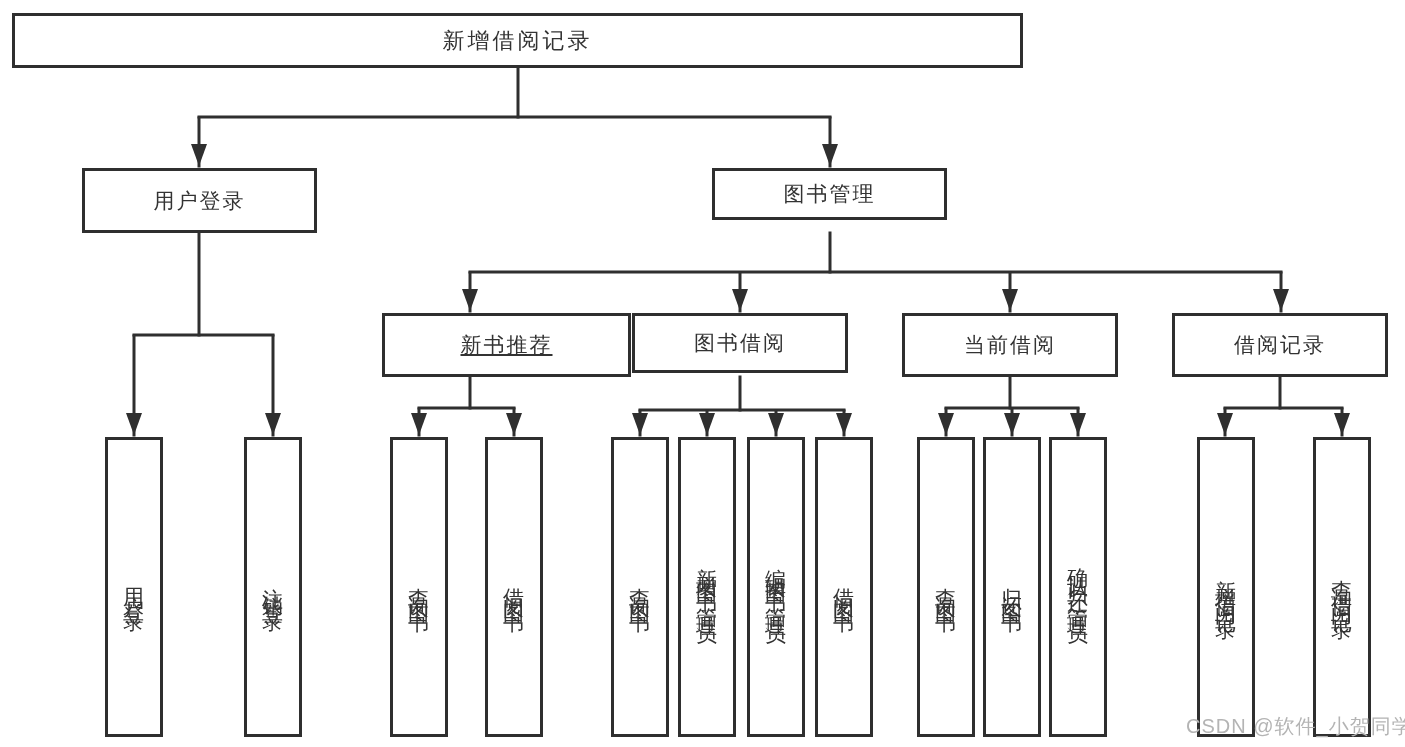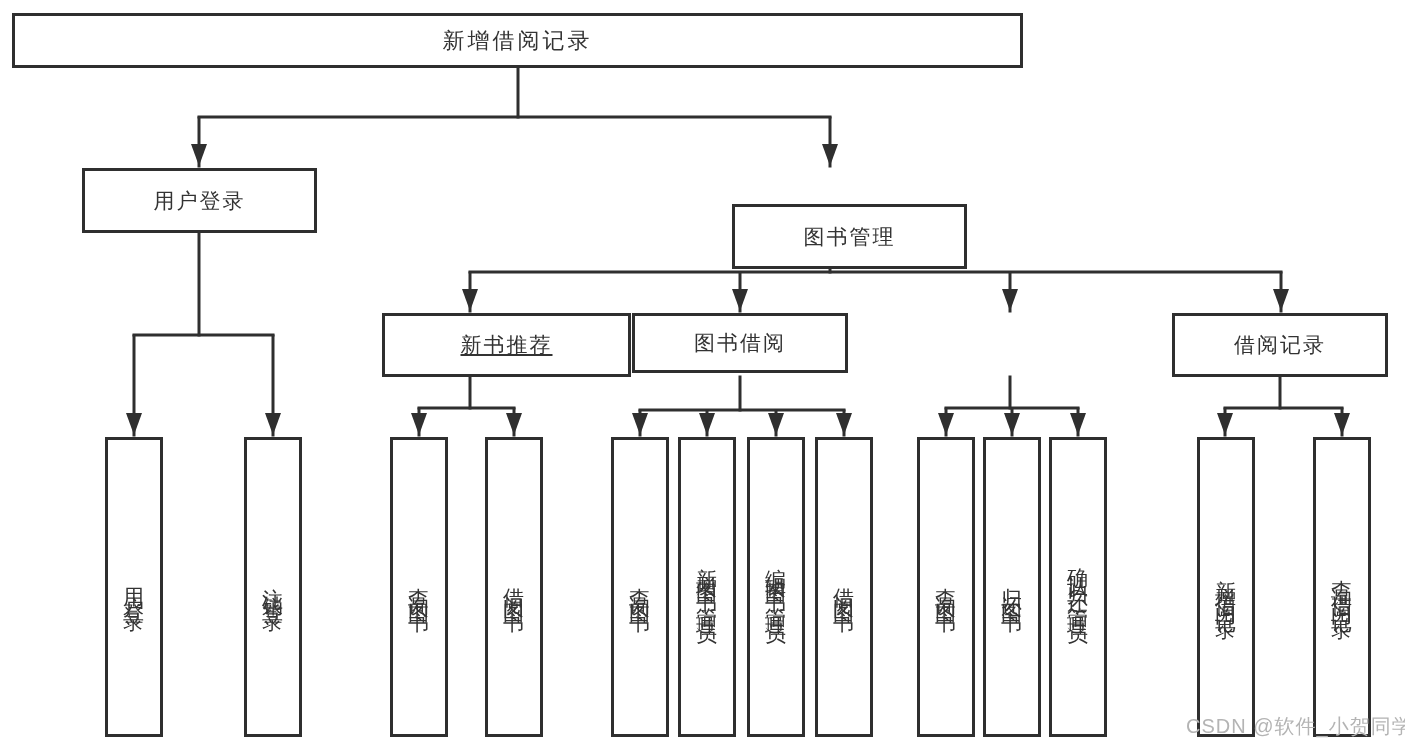--- a/index.html
+++ b/index.html
@@ -15,21 +15,21 @@
   }
   .h  { font-size:21px; letter-spacing:2px; }
   .ht { font-size:22px; letter-spacing:3px; }
   .v  {
     writing-mode:vertical-rl; font-size:21px; letter-spacing:8px;
     line-height:1; width:58px; top:437px; height:300px;
   }
   
   #n-root    { left:12px;   top:13px;  width:1011px; height:55px; }
   #n-login   { left:82px;   top:168px; width:235px;  height:65px; }
-  #n-mgmt    { left:732px;  top:168px; width:235px;  height:65px;margin-top:36px; }
+  #n-mgmt    { left:712px;  top:168px; width:235px;  height:52px; }
   #n-newbook { left:382px;  top:313px; width:249px;  height:64px;text-decoration:underline; }
   #n-borrow  { left:632px;  top:313px; width:216px;  height:60px; }
   #n-current { left:902px;  top:313px; width:216px;  height:64px; }
   #n-records { left:1172px; top:313px; width:216px;  height:64px; }
   #n-a1 { left:105px; }  #n-a2 { left:244px; }
   #n-b1 { left:390px; }  #n-b2 { left:485px; }
   #n-c1 { left:611px; }  #n-c2 { left:678px; }
   #n-c3 { left:747px; }  #n-c4 { left:815px; }
   #n-d1 { left:917px; }  #n-d2 { left:983px; }  #n-d3 { left:1049px; }
   #n-e1 { left:1197px; } #n-e2 { left:1313px; }
@@ -93,20 +93,21 @@
     </g>
   </svg>
 
   <div class="node ht" id="n-root">新增借阅记录</div>
 
   <div class="node h" id="n-login">用户登录</div>
   <div class="node h" id="n-mgmt">图书管理</div>
 
   <div class="node h" id="n-newbook">新书推荐</div>
   <div class="node h" id="n-borrow">图书借阅</div>
+  <div class="node h" id="n-current">当前借阅</div>
   <div class="node h" id="n-records">借阅记录</div>
 
   <div class="node v" id="n-a1">用户登录</div>
   <div class="node v" id="n-a2">注销登录</div>
 
   <div class="node v" id="n-b1">查询图书</div>
   <div class="node v" id="n-b2">借阅图书</div>
 
   <div class="node v" id="n-c1">查询图书</div>
   <div class="node v" id="n-c2">新增图书（管理员）</div>

